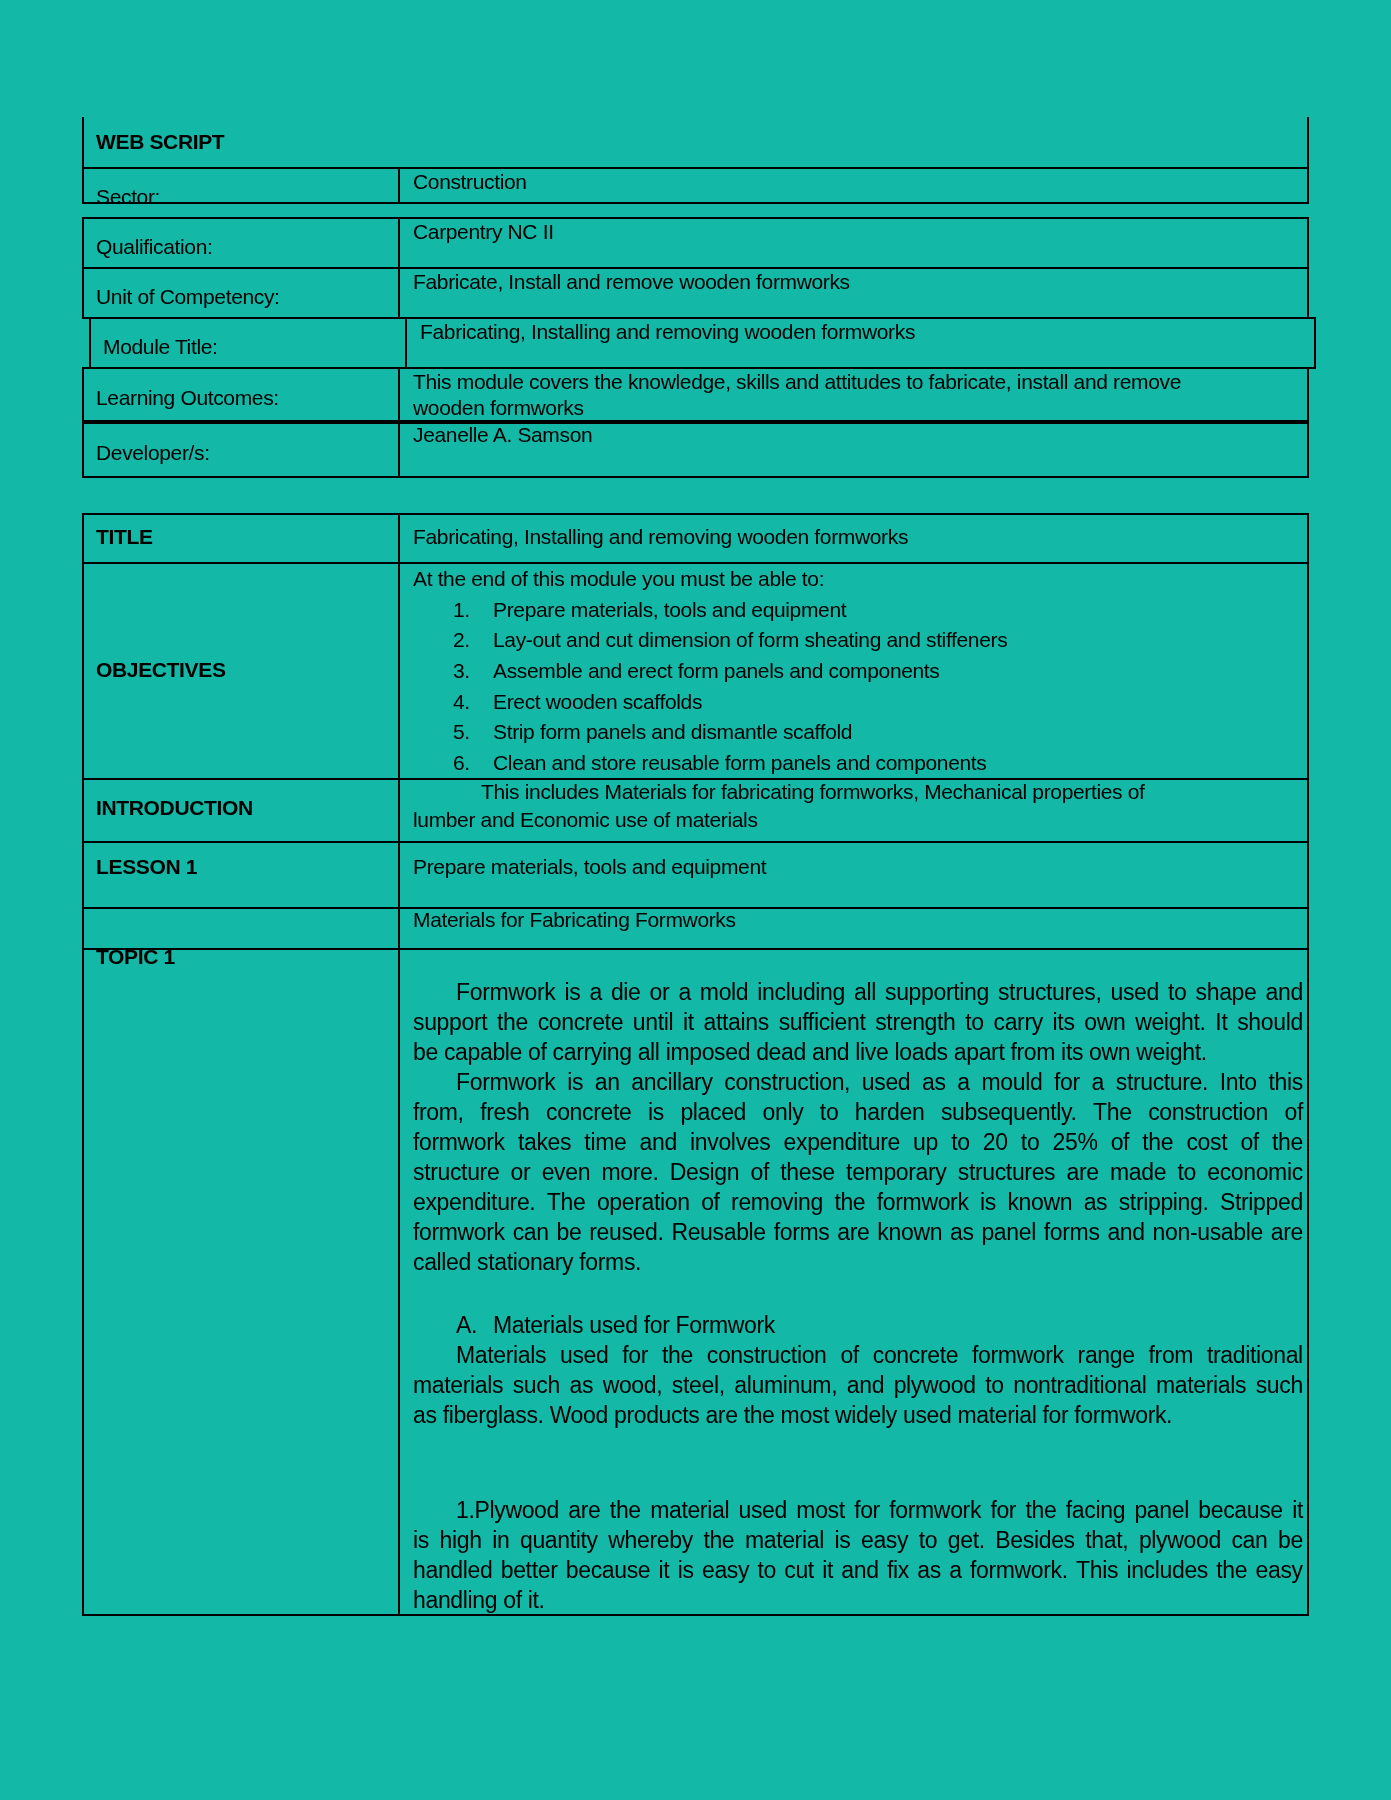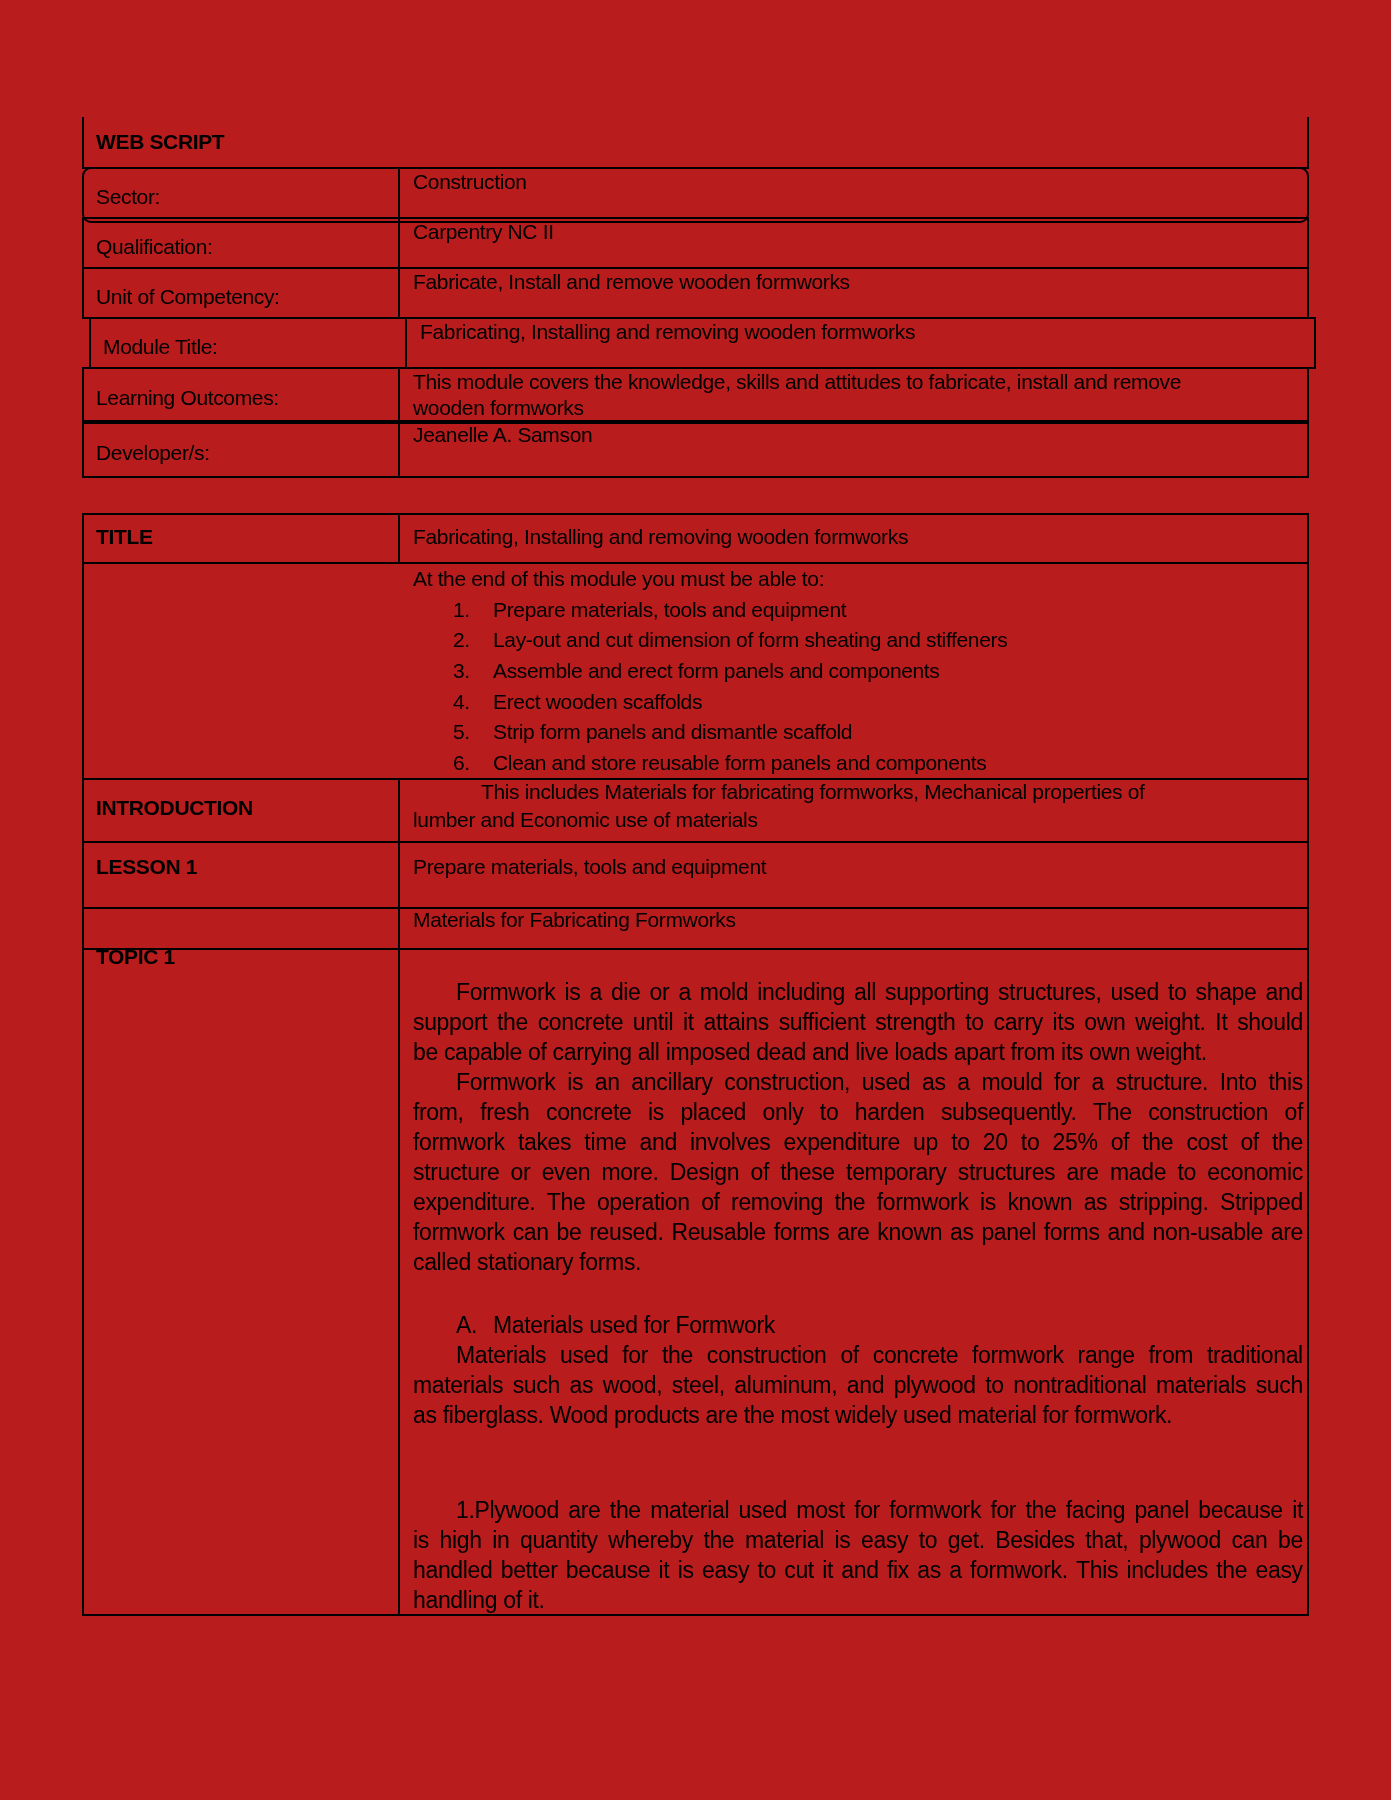--- a/index.html
+++ b/index.html
@@ -1,18 +1,18 @@
 <!DOCTYPE html>
 <html><head>
 <meta charset="utf-8">
 <style>
   html, body { margin: 0; padding: 0; background: #ffffff; }
   body { width: 1391px; height: 1800px; position: relative; overflow: hidden;
          font-family: "Liberation Sans", sans-serif; color: #000; }
-  .page { position: absolute; left: 0; top: 0; width: 1391px; height: 1800px; background: #b91c1c; }
+  .page { position: absolute; left: 0; top: 0; width: 1391px; height: 1800px; background: #14b8a6; }
   .tbl { position: absolute; left: 82px; width: 1227px; }
   .row { position: absolute; left: 0; width: 1227px; box-sizing: border-box;
          border-left: 2px solid #000; border-right: 2px solid #000; border-bottom: 2px solid #000; }
   .row.first { border-top: 2px solid #000; }
   .row.nohead { border-top: none; }
   .lc { position: absolute; left: 0; top: 0; bottom: 0; width: 316px; box-sizing: border-box;
         border-right: 2px solid #000; }
   .rc { position: absolute; left: 316px; top: 0; bottom: 0; right: 0; }
   .txt { font-size: 21px; letter-spacing: -0.35px; white-space: nowrap; line-height: 30px; }
   .lbl { position: absolute; left: 12px; }
@@ -31,21 +31,21 @@
 </head>
 <body>
 
 <div class="page">
 
   <div class="tbl" style="top:117px;">
     <div class="row nohead" style="top:0; height:52px;">
       <span class="txt bold lbl" style="top:10px;">WEB SCRIPT</span>
     </div>
 
-    <div class="row" style="top:50px; height:56px; border-top:2px solid #000;border-radius:9px;">
+    <div class="row" style="top:50px; height:37px; border-top:2px solid #000;">
       <div class="lc">
           <span class="txt lbl" style="top:13px;">Sector:</span>
         </div>
       <div class="rc">
           <span class="txt val" style="top:-2px;">Construction</span>
         </div>
     </div>
 
     <div class="row" style="top:100px; height:52px; border-top:2px solid #000;">
       <div class="lc">
@@ -98,20 +98,23 @@
     <div class="row first" style="top:0; height:51px;">
       <div class="lc">
           <span class="txt bold lbl" style="top:7px;">TITLE</span>
         </div>
       <div class="rc">
           <span class="txt val" style="top:7px;">Fabricating, Installing and removing wooden formworks</span>
         </div>
     </div>
 
     <div class="row" style="top:49px; height:218px;">
+      <div class="lc">
+          <span class="txt bold lbl" style="top:93px;">OBJECTIVES</span>
+        </div>
       <div class="rc">
         <div class="obj-list txt">
           <div class="obj-item"><span>At the end of this module you must be able to:</span></div>
           <div class="obj-item">
               <span class="obj-num">1.</span>
               <span class="obj-text">Prepare materials, tools and equipment</span>
             </div>
           <div class="obj-item">
               <span class="obj-num">2.</span>
               <span class="obj-text">Lay-out and cut dimension of form sheating and stiffeners</span>

